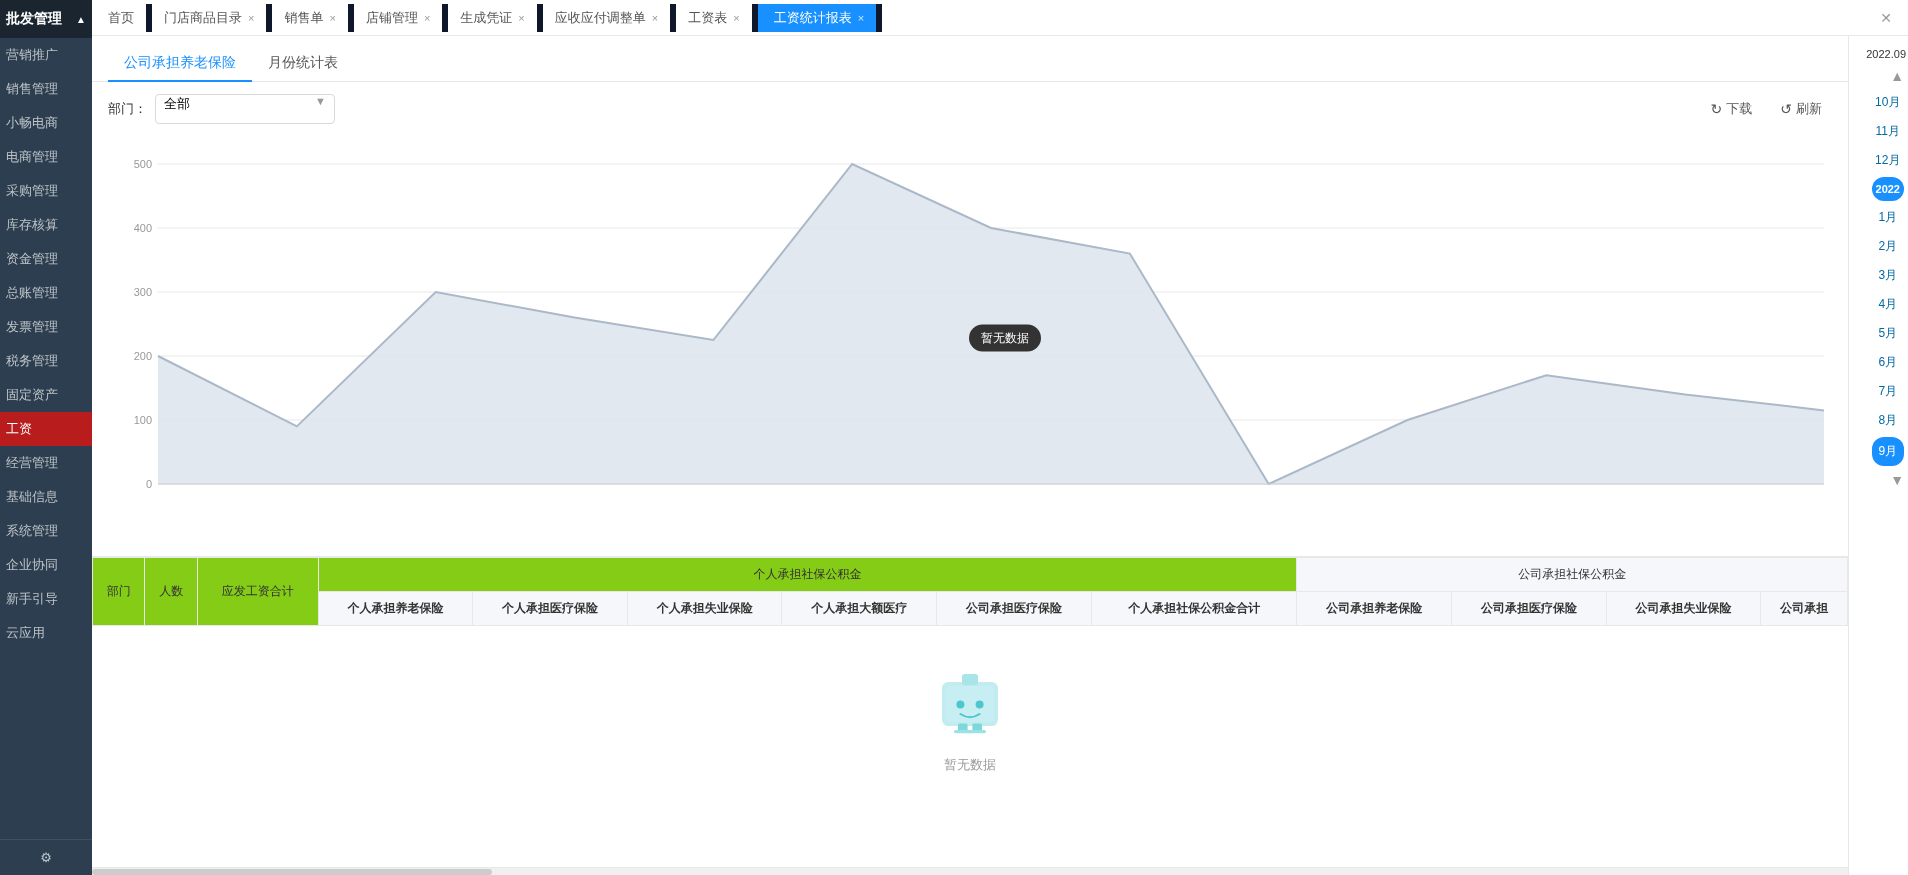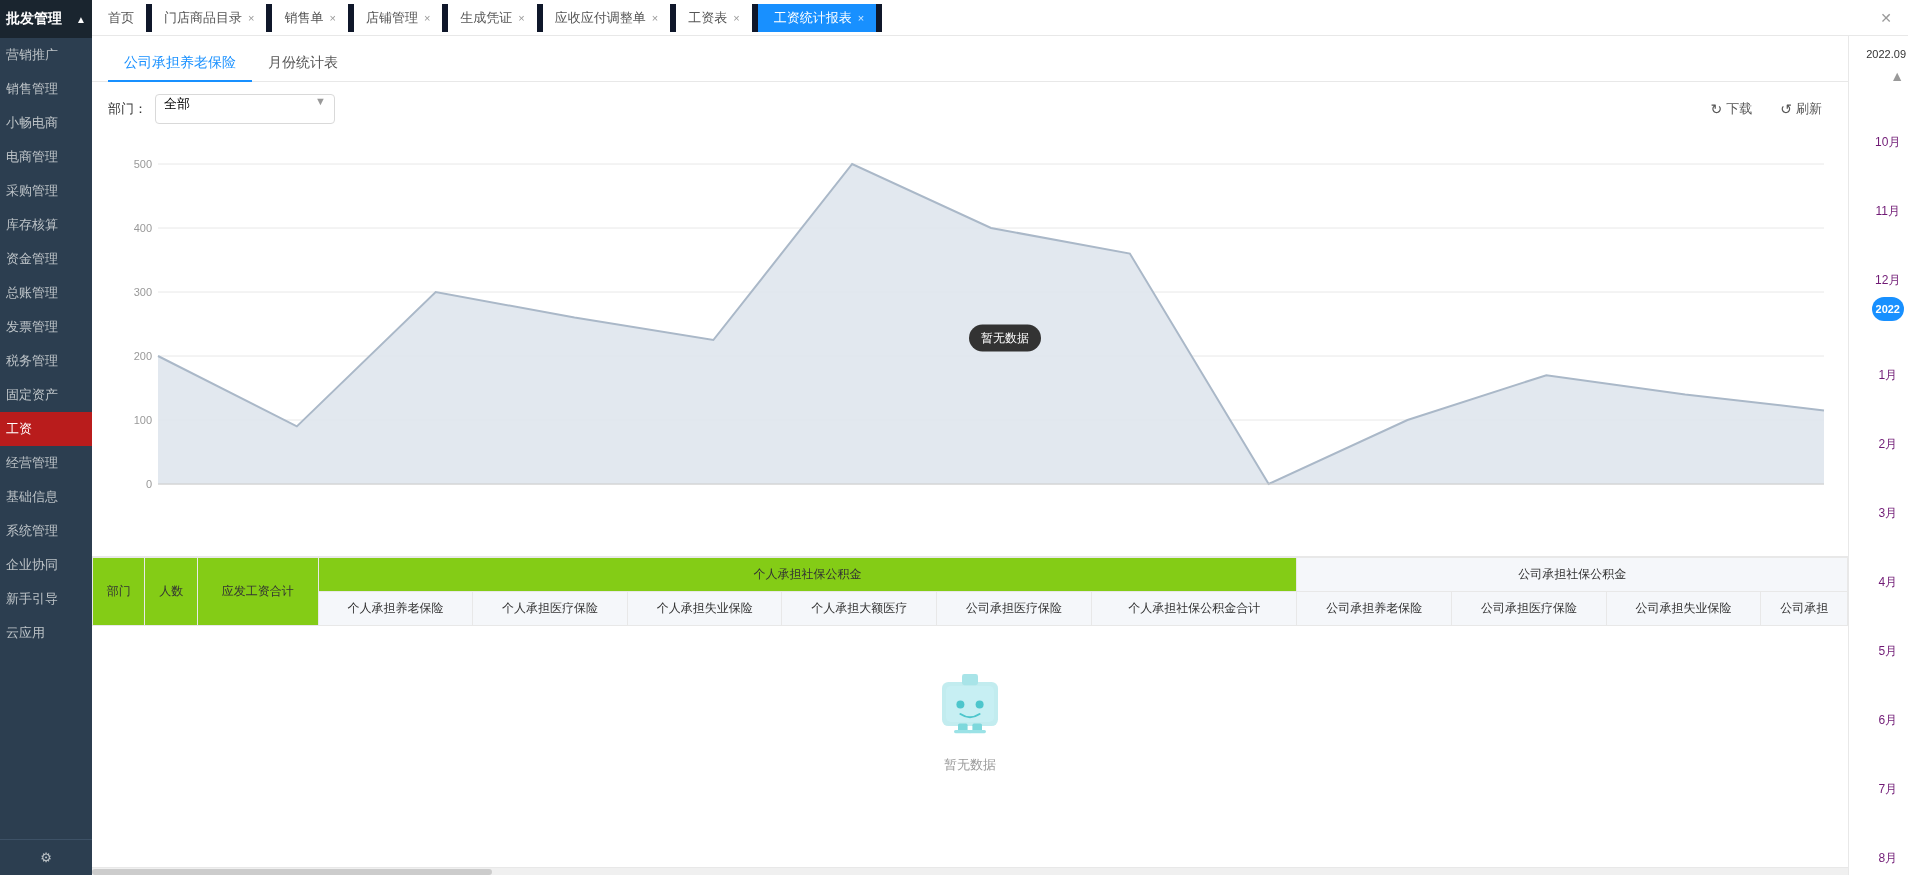--- a/index.html
+++ b/index.html
@@ -200,21 +200,21 @@
       text-align: center;
       font-weight: normal;
       color: #333;
       white-space: nowrap;
     }
     .table-header-group2 th {
       background: #f5f7fa;
       border: 1px solid #e8e8e8;
       padding: 8px 6px;
       text-align: center;
-      font-weight: normal;
+      font-weight: bold;
       color: #333;
       white-space: nowrap;
     }
 
     
     .no-data {
       display: flex;
       flex-direction: column;
       align-items: center;
       padding: 40px;
@@ -241,29 +241,28 @@
     .date-year-label {
       font-size: 11px;
       color: #333;
       padding: 4px 2px;
       text-align: center;
       cursor: pointer;
       white-space: nowrap;
     }
     .date-month-item {
       font-size: 12px;
-      color: #701a75;
+      color: #0369a1;
       padding: 6px 4px;
       text-align: center;
       cursor: pointer;
       width: 100%;
       display: flex;
       align-items: center;
       justify-content: center;
-      margin-top: 40px;
     }
     .date-month-item.active {
       background: #1890ff;
       color: #fff;
       border-radius: 12px;
       margin: 2px 4px;
       width: calc(100% - 8px);
     }
     .date-month-item.year-marker {
       background: #1890ff;

